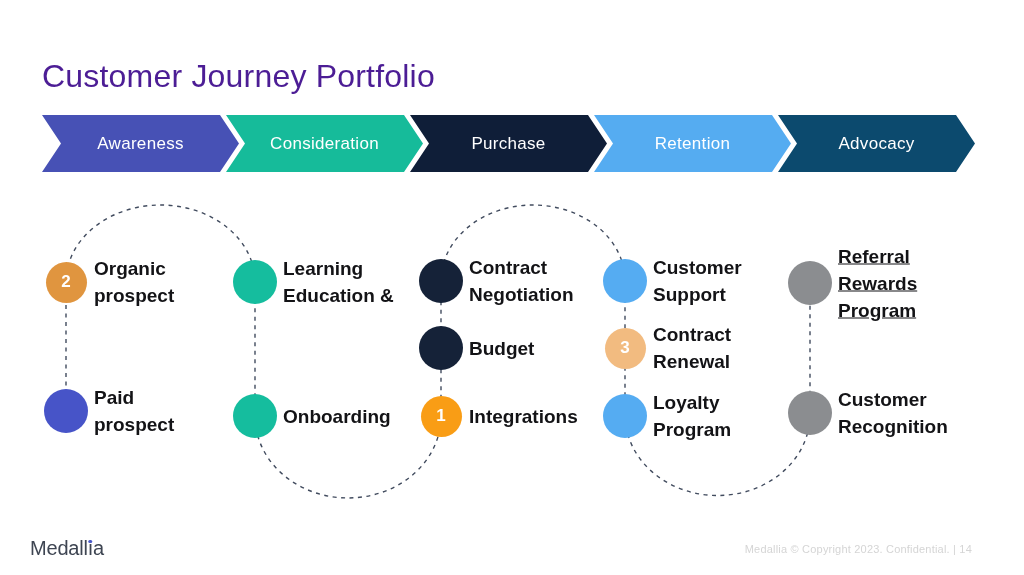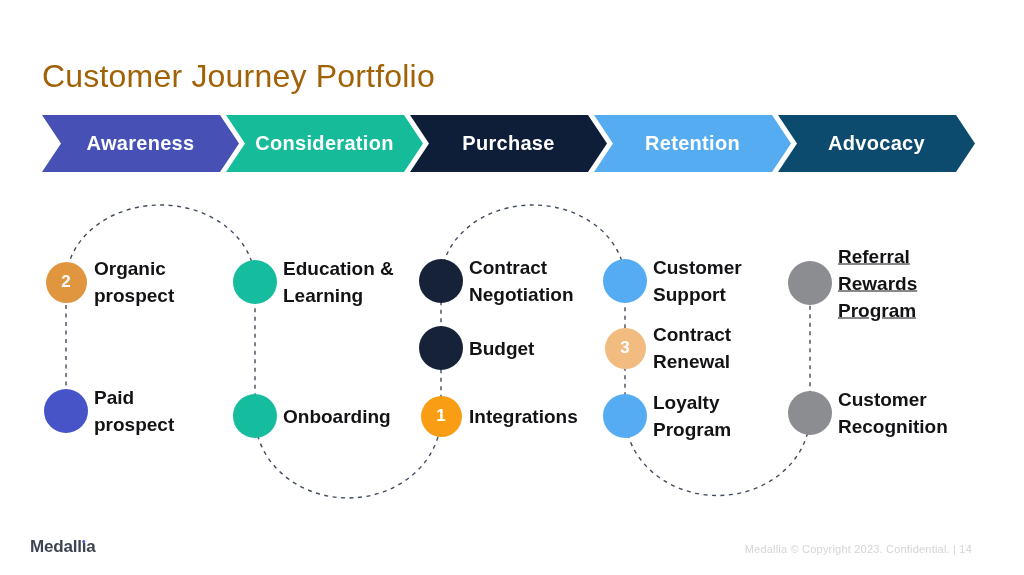--- a/index.html
+++ b/index.html
@@ -11,51 +11,51 @@
     position:absolute; left:42px; top:58px; margin:0;
     font-size:32px; font-weight:500; color:#1c3055; letter-spacing:0.2px;
   }
   .stages { position:absolute; left:42px; top:115px; display:flex; height:57px; z-index:3; }
   .stage {
     width:197px; height:57px; margin-left:-13px; flex:none;
     clip-path:polygon(0 0, calc(100% - 19px) 0, 100% 50%, calc(100% - 19px) 100%, 0 100%, 19px 50%);
     display:flex; align-items:center; justify-content:center;
   }
   .stage:first-child { margin-left:0; }
-  .stage-label { color:#ffffff; font-weight:700; font-size:20px; letter-spacing:0.3px; }
+  .stage-label { color:#ffffff; font-weight:400; font-size:17px; letter-spacing:0.3px; }
   .journey-path { position:absolute; left:0; top:0; width:1024px; height:575px; z-index:1; }
   .dot {
     position:absolute; border-radius:50%; z-index:2;
     display:flex; align-items:center; justify-content:center;
   }
   .dot-badge { color:#ffffff; font-weight:700; font-size:17px; }
   .node-label {
     position:absolute; transform:translateY(-50%); z-index:2;
     font-weight:700; font-size:19px; line-height:27px; color:#131316; white-space:nowrap;
   }
   .footer-logo {
     position:absolute; left:30px; top:537px;
-    font-size:17px; font-weight:700; color:#3e4552; letter-spacing:-0.2px;text-align:center;
+    font-size:20px; font-weight:400; color:#3e4552; letter-spacing:-0.2px;text-align:center;
   }
   .iwrap { position:relative; display:inline-block; }
   .idot {
     position:absolute; left:50%; transform:translateX(-50%); top:2.5px;
     width:3.5px; height:3.5px; border-radius:50%;
   }
   .footer-note {
     position:absolute; right:52px; top:543px;
     font-size:11px; color:#d5d5d5; letter-spacing:0.2px;margin-left:37px;
   }
 </style>
 </head>
 <body>
 
 <div class="slide">
 
-  <h1 class="title" style="color: #a16207;">Customer Journey Portfolio</h1>
+  <h1 class="title" style="color: #4c1d95;">Customer Journey Portfolio</h1>
 
   <div class="stages">
       <div class="stage" style="background: rgb(71, 81, 181);">
         <span class="stage-label">Awareness</span>
       </div>
       <div class="stage" style="background: rgb(22, 187, 154);">
         <span class="stage-label">Consideration</span>
       </div>
       <div class="stage" style="background: rgb(15, 30, 56);">
         <span class="stage-label">Purchase</span>
@@ -80,22 +80,22 @@
         <div>Organic</div>
         <div>prospect</div>
       </div>
       <div class="dot" style="width: 44px; height: 44px; left: 44px; top: 389px; background: rgb(71, 84, 200);"></div>
       <div class="node-label" style="left: 94px; top: 411px;">
         <div>Paid</div>
         <div>prospect</div>
       </div>
       <div class="dot" style="width: 44px; height: 44px; left: 233px; top: 260px; background: rgb(21, 189, 158);"></div>
       <div class="node-label" style="left: 283px; top: 282px;">
+        <div>Learning</div>
         <div>Education &amp;</div>
-        <div>Learning</div>
       </div>
       <div class="dot" style="width: 44px; height: 44px; left: 233px; top: 394px; background: rgb(21, 189, 158);"></div>
       <div class="node-label" style="left: 283px; top: 416px;">
         <div>Onboarding</div>
       </div>
       <div class="dot" style="width: 44px; height: 44px; left: 419px; top: 259px; background: rgb(21, 34, 56);"></div>
       <div class="node-label" style="left: 469px; top: 281px;">
         <div>Contract</div>
         <div>Negotiation</div>
       </div>

